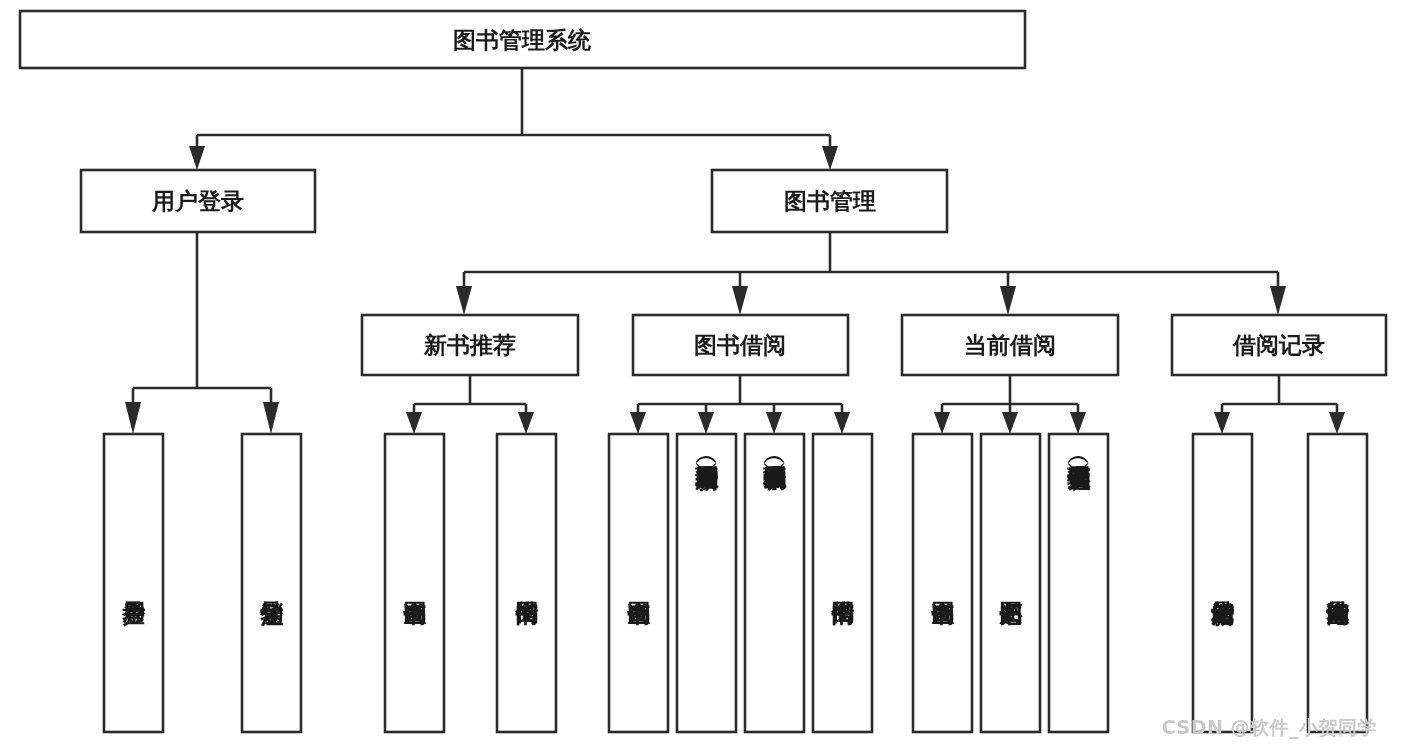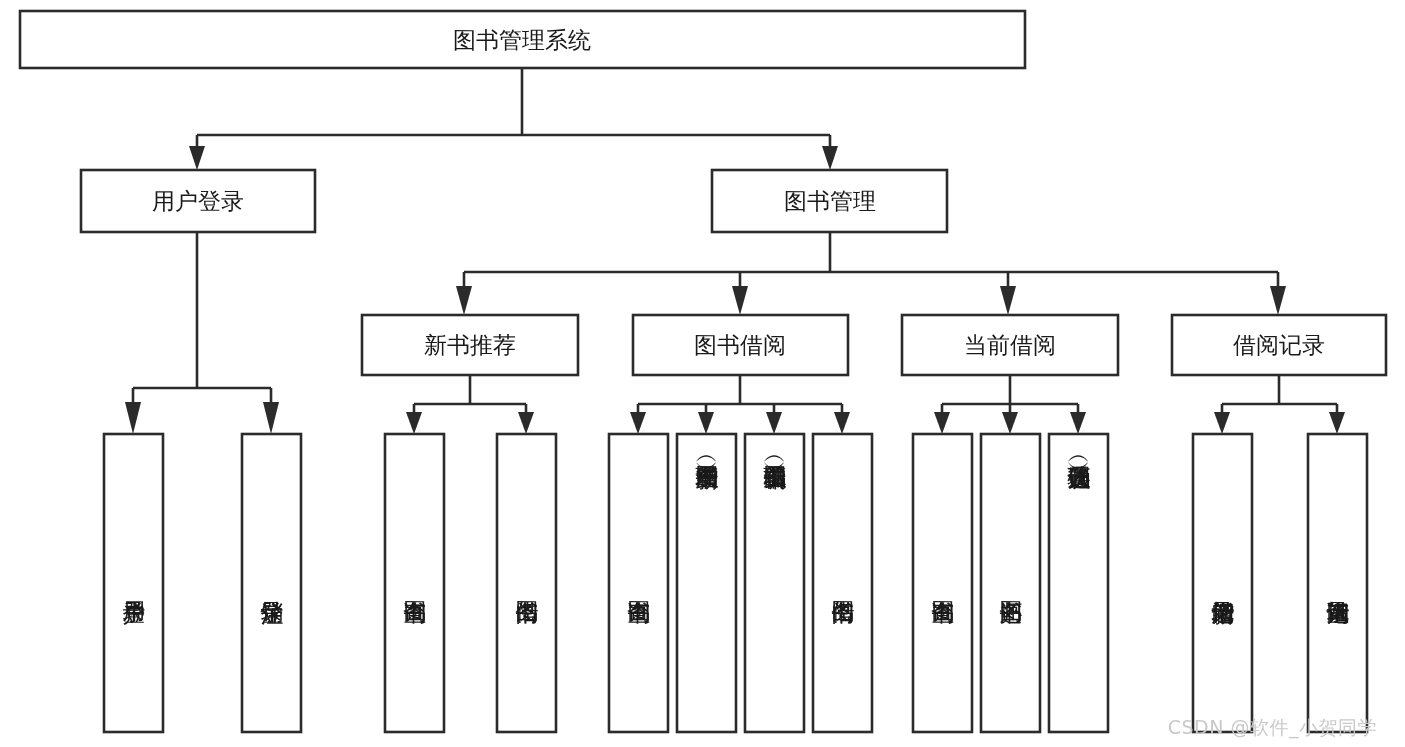--- a/index.html
+++ b/index.html
@@ -12,20 +12,21 @@
     width: 1405px;
     height: 747px;
     font-family: "DejaVu Sans", "Liberation Sans", sans-serif;
     overflow: hidden;
     position: relative;
   }
   #diagram-root {
     position: relative;
     width: 1391px;
     height: 747px;
+    font-weight: bold;
   }
   svg.diagram {
     display: block;
     width: 1405px;
     height: 747px;
   }
   .node-box {
     fill: #ffffff;
     stroke: #2b2b2b;
     stroke-width: 2.6;

